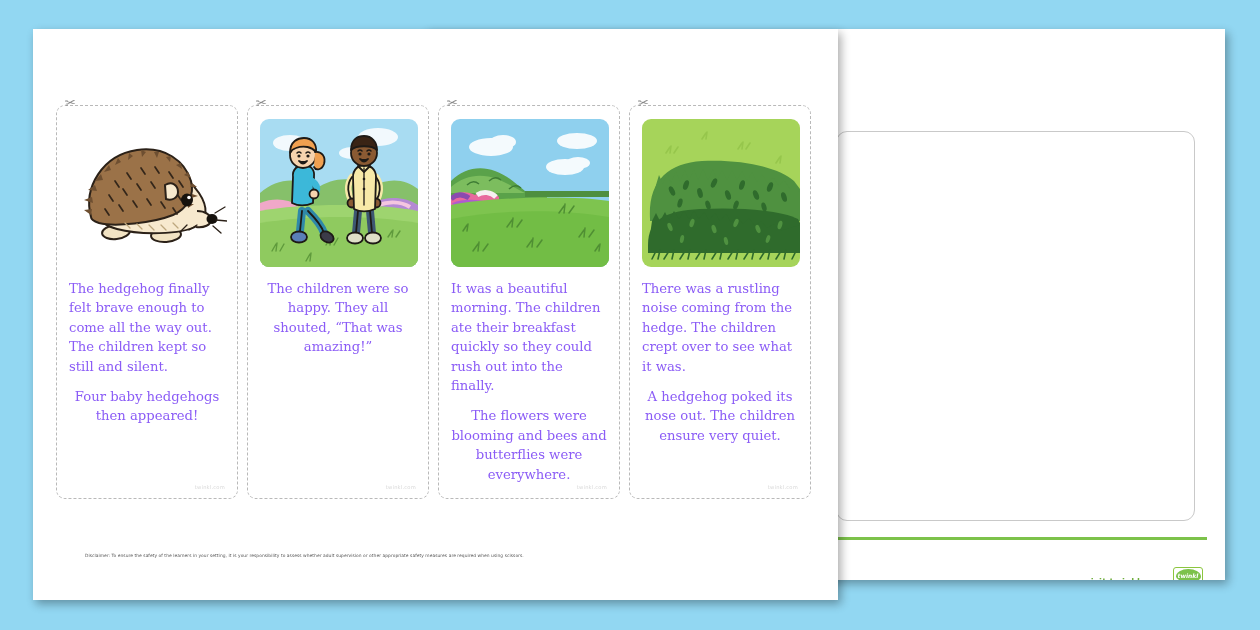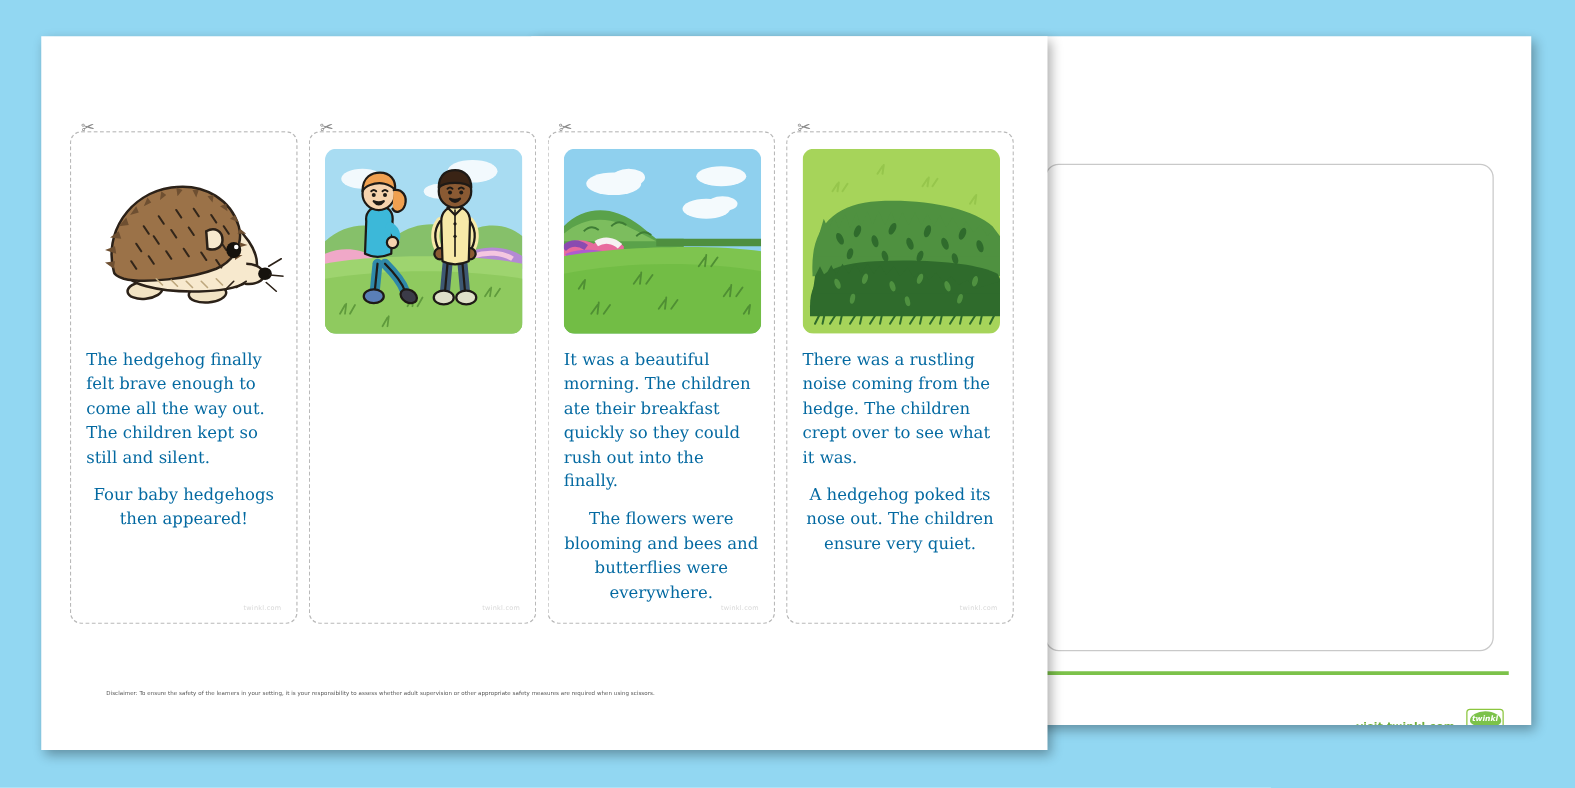--- a/index.html
+++ b/index.html
@@ -130,21 +130,21 @@
     border-radius: 9px;
     overflow: hidden;
     margin: 0 auto 12px auto;
     position: relative;
   }
   .card-img.noborder { border-radius: 0; }
   .card-text p {
     font-family: "DejaVu Serif", serif;
     font-size: 13.2px;
     line-height: 1.47;
-    color: #0369a1;
+    color: #8b5cf6;
     margin-bottom: 11px;
   }
   .card-text p:last-child { margin-bottom: 0; text-align: center; }
   .card-watermark {
     position: absolute;
     right: 12px; bottom: 8px;
     font-size: 5.2px;
     color: #d8d8d8;
     letter-spacing: 0.2px;
   }
@@ -334,20 +334,21 @@
                 <path d="M98 32 q2 -2 4 0" fill="none"></path>
                 <path d="M107 32 q2 -2 4 0" fill="none"></path>
               </g>
               <circle cx="100" cy="35" r="1.6" fill="#1e1a16" stroke="none"></circle>
               <circle cx="109" cy="35" r="1.6" fill="#1e1a16" stroke="none"></circle>
               <path d="M100 40 q4 5 8 0 q-4 2 -8 0 Z" fill="#fff"></path>
             </g>
           </svg>
         </div>
         <div class="card-text">
+          <p>The children were so happy. They all shouted, “That was amazing!”</p>
         </div>
         <span class="card-watermark">twinkl.com</span>
       </div>
 
       <div class="card">
         <span class="scissors">✂</span>
         <div class="card-img">
           <svg class="ill" viewBox="0 0 158 148" xmlns="http://www.w3.org/2000/svg">
             <rect width="158" height="148" fill="#8fd0ee"></rect>
             <g fill="#ffffff" opacity="0.9">

